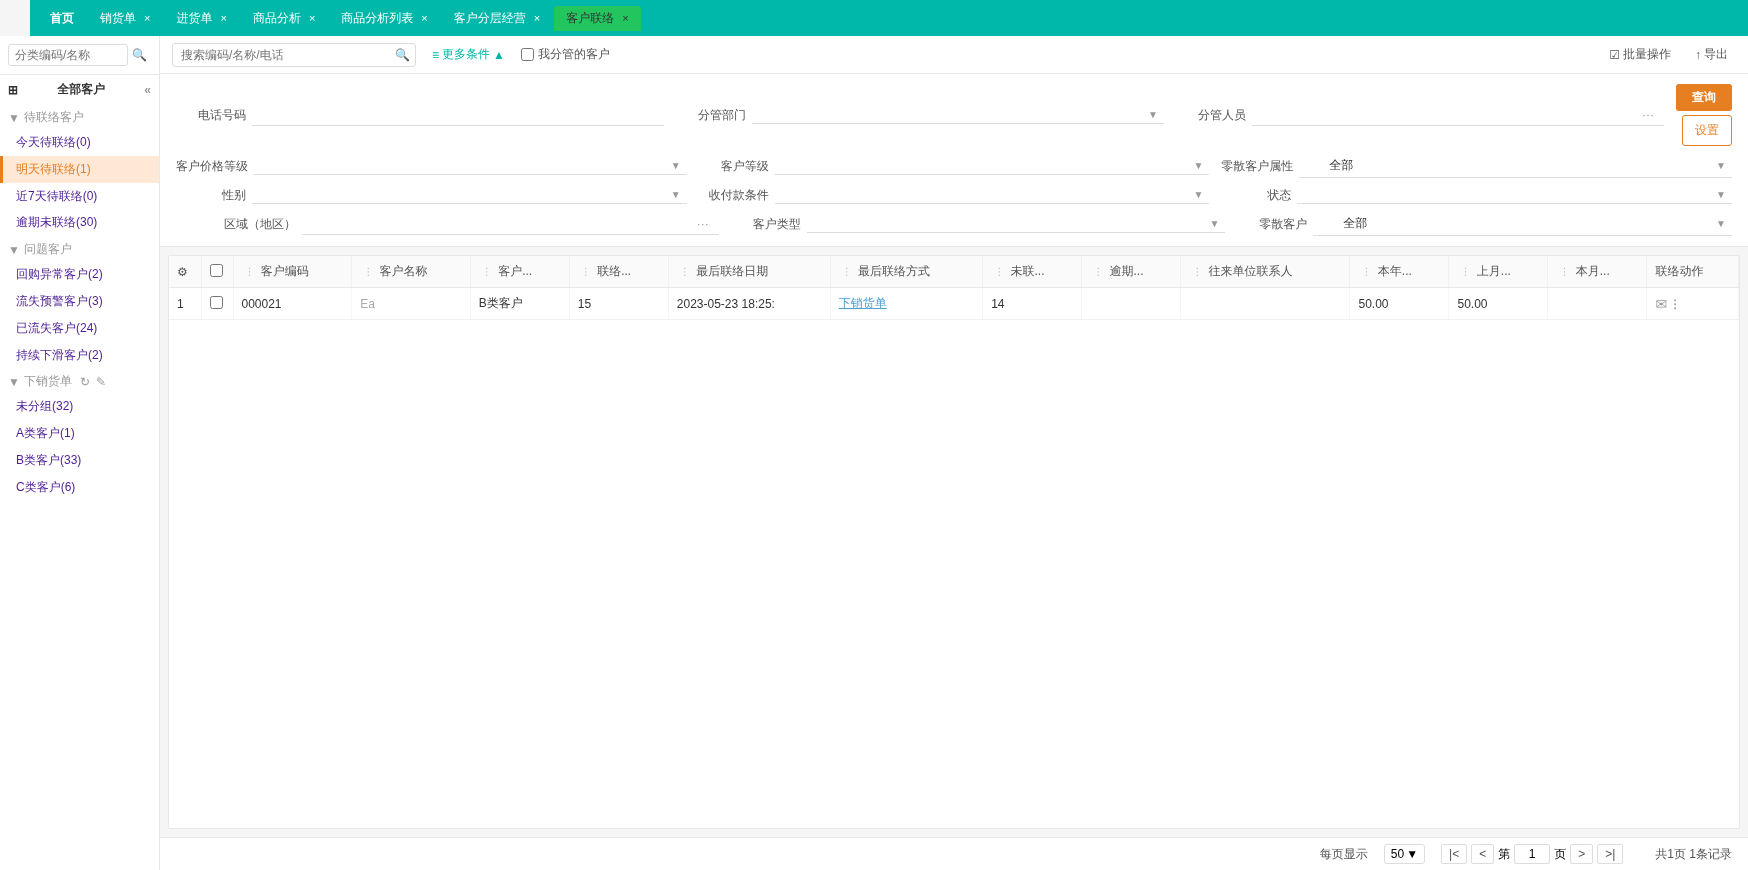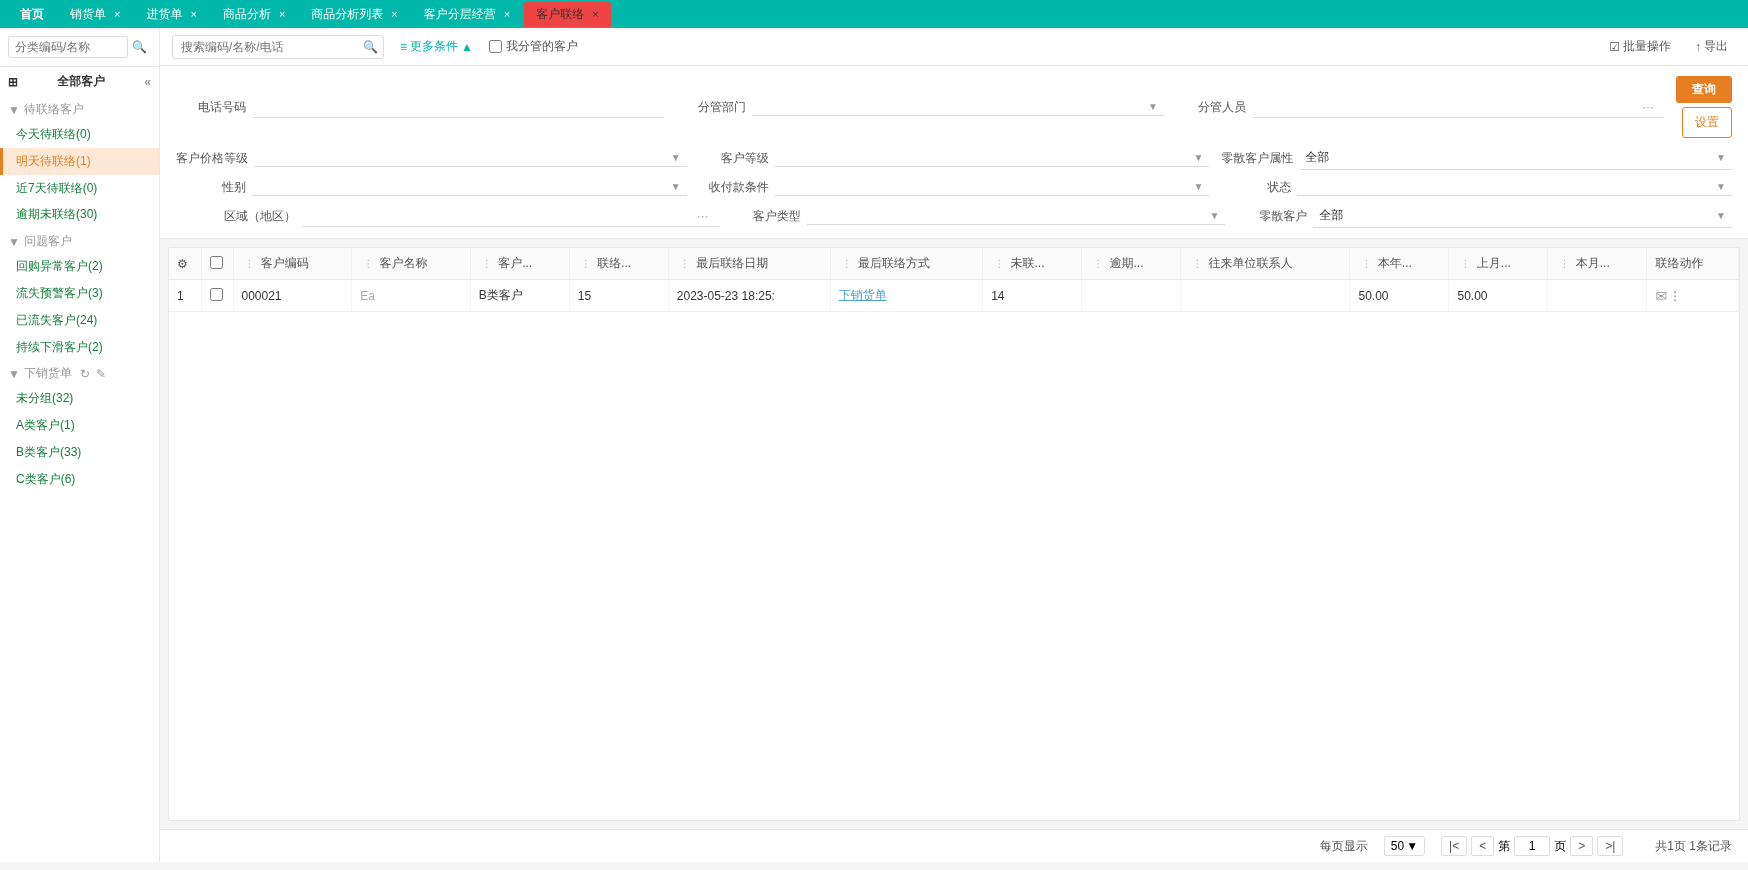--- a/index.html
+++ b/index.html
@@ -1,38 +1,39 @@
 <!DOCTYPE html>
 <html><head>
   <meta charset="utf-8">
   <style>
     * { box-sizing: border-box; margin: 0; padding: 0; font-family: 'Microsoft YaHei', Arial, sans-serif; font-size: 12px; }
     body { background: #f5f5f5; }
 
     
     .top-nav {
       background: #00b8a9;
-      height: 28px;
+      height: 36px;
       display: flex;
       align-items: center;
       padding: 12px 8px;
       gap: 2px;
+      margin-left: 30px;
     }
     .nav-item {
       color: #fff;
       padding: 4px 12px;
       cursor: pointer;
       border-radius: 3px 3px 0 0;
       white-space: nowrap;
       font-size: 13px;
       display: flex;
       align-items: center;
       gap: 4px;
     }
-    .nav-item.active { background: #ef4444; color: #333; }
+    .nav-item.active { background: #22c55e; color: #333; }
     .nav-item .close-x { font-size: 11px; color: inherit; margin-left: 4px; }
     .nav-home { font-weight: bold; }
 
     
     .main-layout {
       display: flex;
       height: calc(100vh - 36px);
     }
 
     
@@ -70,21 +71,21 @@
     .sidebar-group-label {
       padding: 5px 8px 3px 8px;
       color: #999;
       font-size: 11px;
       display: flex;
       align-items: center;
       gap: 4px;
     }
     .sidebar-item {
       padding: 5px 8px 5px 16px;
-      color: #15803d;
+      color: #4c1d95;
       cursor: pointer;
       line-height: 1.4;
     }
     .sidebar-item.active { background: #ffe8d6; color: #e67e22; border-left: 3px solid #e67e22; padding-left: 13px; }
 
     
     .content {
       flex: 1;
       display: flex;
       flex-direction: column;
@@ -102,21 +103,21 @@
     }
     .search-input-wrap {
       position: relative;
       display: flex;
       align-items: center;
     }
     .search-input-wrap input {
       border: 1px solid #ddd;
       border-radius: 3px;
       padding: 4px 28px 4px 8px;
-      width: 212px;
+      width: 244px;
       font-size: 12px;
     }
     .search-input-wrap .s-icon { position: absolute; right: 6px; color: #999; cursor: pointer; }
     .filter-btn {
       display: flex;
       align-items: center;
       gap: 3px;
       color: #00b8a9;
       cursor: pointer;
       padding: 4px 8px;
@@ -179,21 +180,21 @@
     }
     .filter-field .select-wrap {
       flex: 1;
       display: flex;
       align-items: center;
       border-bottom: 1px solid #ddd;
       padding: 3px 6px;
       cursor: pointer;
     }
     .filter-field .select-wrap .down-arrow { margin-left: auto; color: #999; font-size: 10px; }
-    .filter-field .select-text { flex: 1; color: #333; }
+    .filter-field .select-text { flex: 1; color: #333; margin-left: 24px; }
     .filter-field .ellipsis-btn {
       color: #999;
       cursor: pointer;
       padding: 0 4px;
     }
     .query-btn {
       background: #e67e22;
       color: #fff;
       border: none;
       border-radius: 3px;

